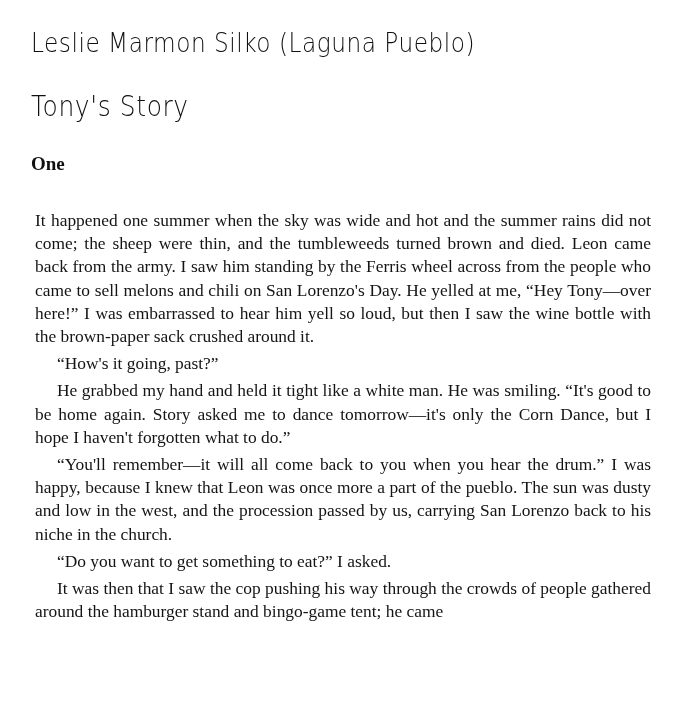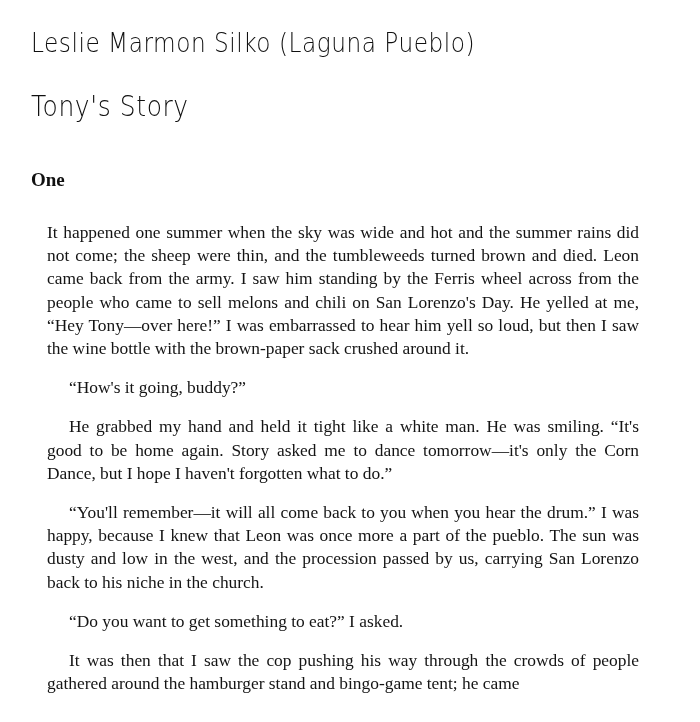--- a/index.html
+++ b/index.html
@@ -51,38 +51,38 @@
     letter-spacing: 0.7px;
     color: #101010;
     white-space: nowrap;
     transform: scaleX(0.86);
     transform-origin: left center;
   }
 
   .section-heading {
     position: absolute;
     left: 31px;
-    top: 168px;
+    top: 152px;
     font-family: "Liberation Serif", "DejaVu Serif", serif;
     font-weight: bold;
     font-size: 19px;
     line-height: 24px;
     color: #101010;
   }
 
   
   .body-column {
     position: absolute;
     left: 31px;
     top: 205px;
     width: 624px;
   }
 
   .body-column p {
-    margin: 16px;
+    margin: 4px;
     font-family: "Liberation Serif", "DejaVu Serif", serif;
     font-size: 17.4px;
     line-height: 23.2px;
     text-align: justify;
     text-justify: inter-word;
     color: #141414;
     hyphens: none;
   }
 
   .body-column p.indent {
@@ -99,20 +99,20 @@
 <div class="page">
 
   <div class="author-line">Leslie Marmon Silko (Laguna Pueblo)</div>
 
   <div class="story-title">Tony's Story</div>
 
   <div class="section-heading">One</div>
 
   <div class="body-column">
     <p>It happened one summer when the sky was wide and hot and the summer rains did not come; the sheep were thin, and the tumbleweeds turned brown and died. Leon came back from the army. I saw him standing by the Ferris wheel across from the people who came to sell melons and chili on San Lorenzo's Day. He yelled at me, “Hey Tony—over here!” I was embarrassed to hear him yell so loud, but then I saw the wine bottle with the brown-paper sack crushed around it.</p>
-    <p class="indent">“How's it going, buddy?”</p>
+    <p class="indent">“How's it going, past?”</p>
     <p class="indent">He grabbed my hand and held it tight like a white man. He was smiling. “It's good to be home again. Story asked me to dance tomorrow—it's only the Corn Dance, but I hope I haven't forgotten what to do.”</p>
     <p class="indent">“You'll remember—it will all come back to you when you hear the drum.” I was happy, because I knew that Leon was once more a part of the pueblo. The sun was dusty and low in the west, and the procession passed by us, carrying San Lorenzo back to his niche in the church.</p>
     <p class="indent">“Do you want to get something to eat?” I asked.</p>
     <p class="last-para">It was then that I saw the cop pushing his way through the crowds of people gathered around the hamburger stand and bingo-game tent; he came</p>
   </div>
 
 </div>
 
 </body></html>

